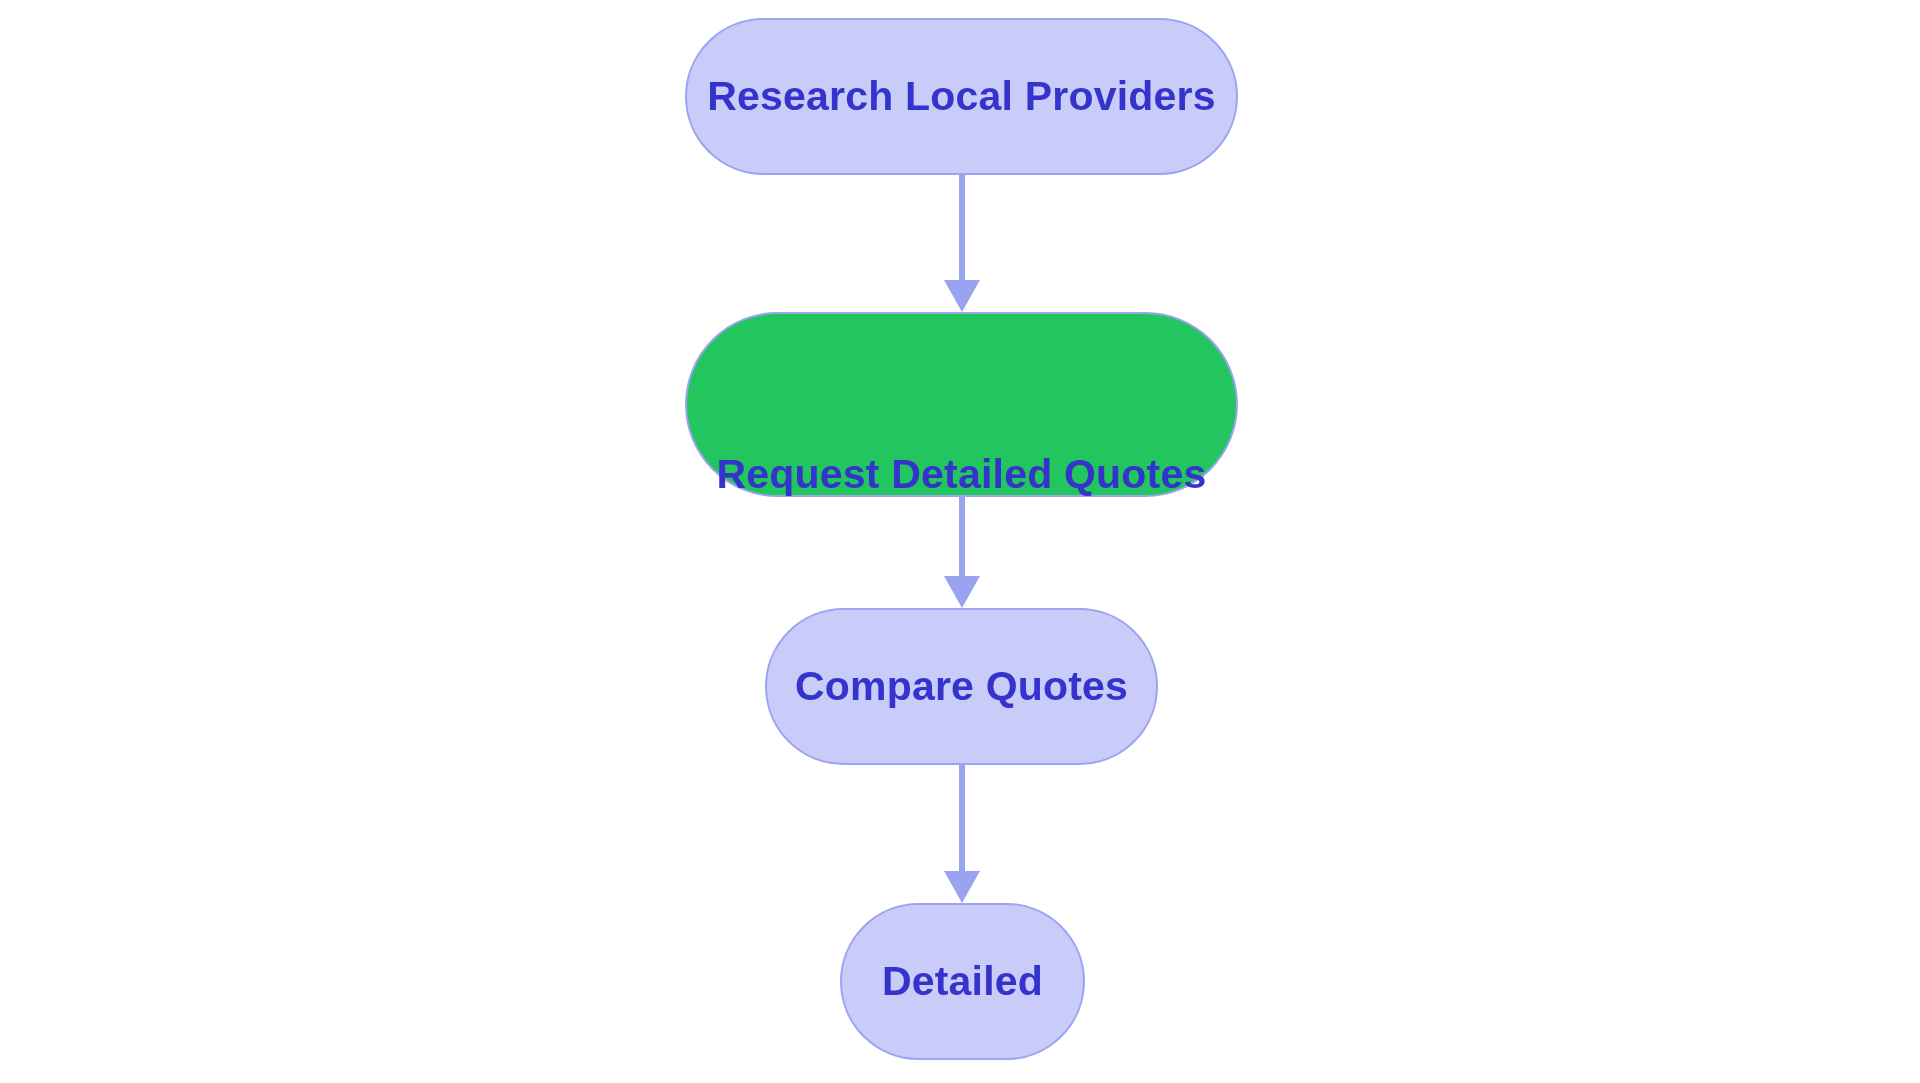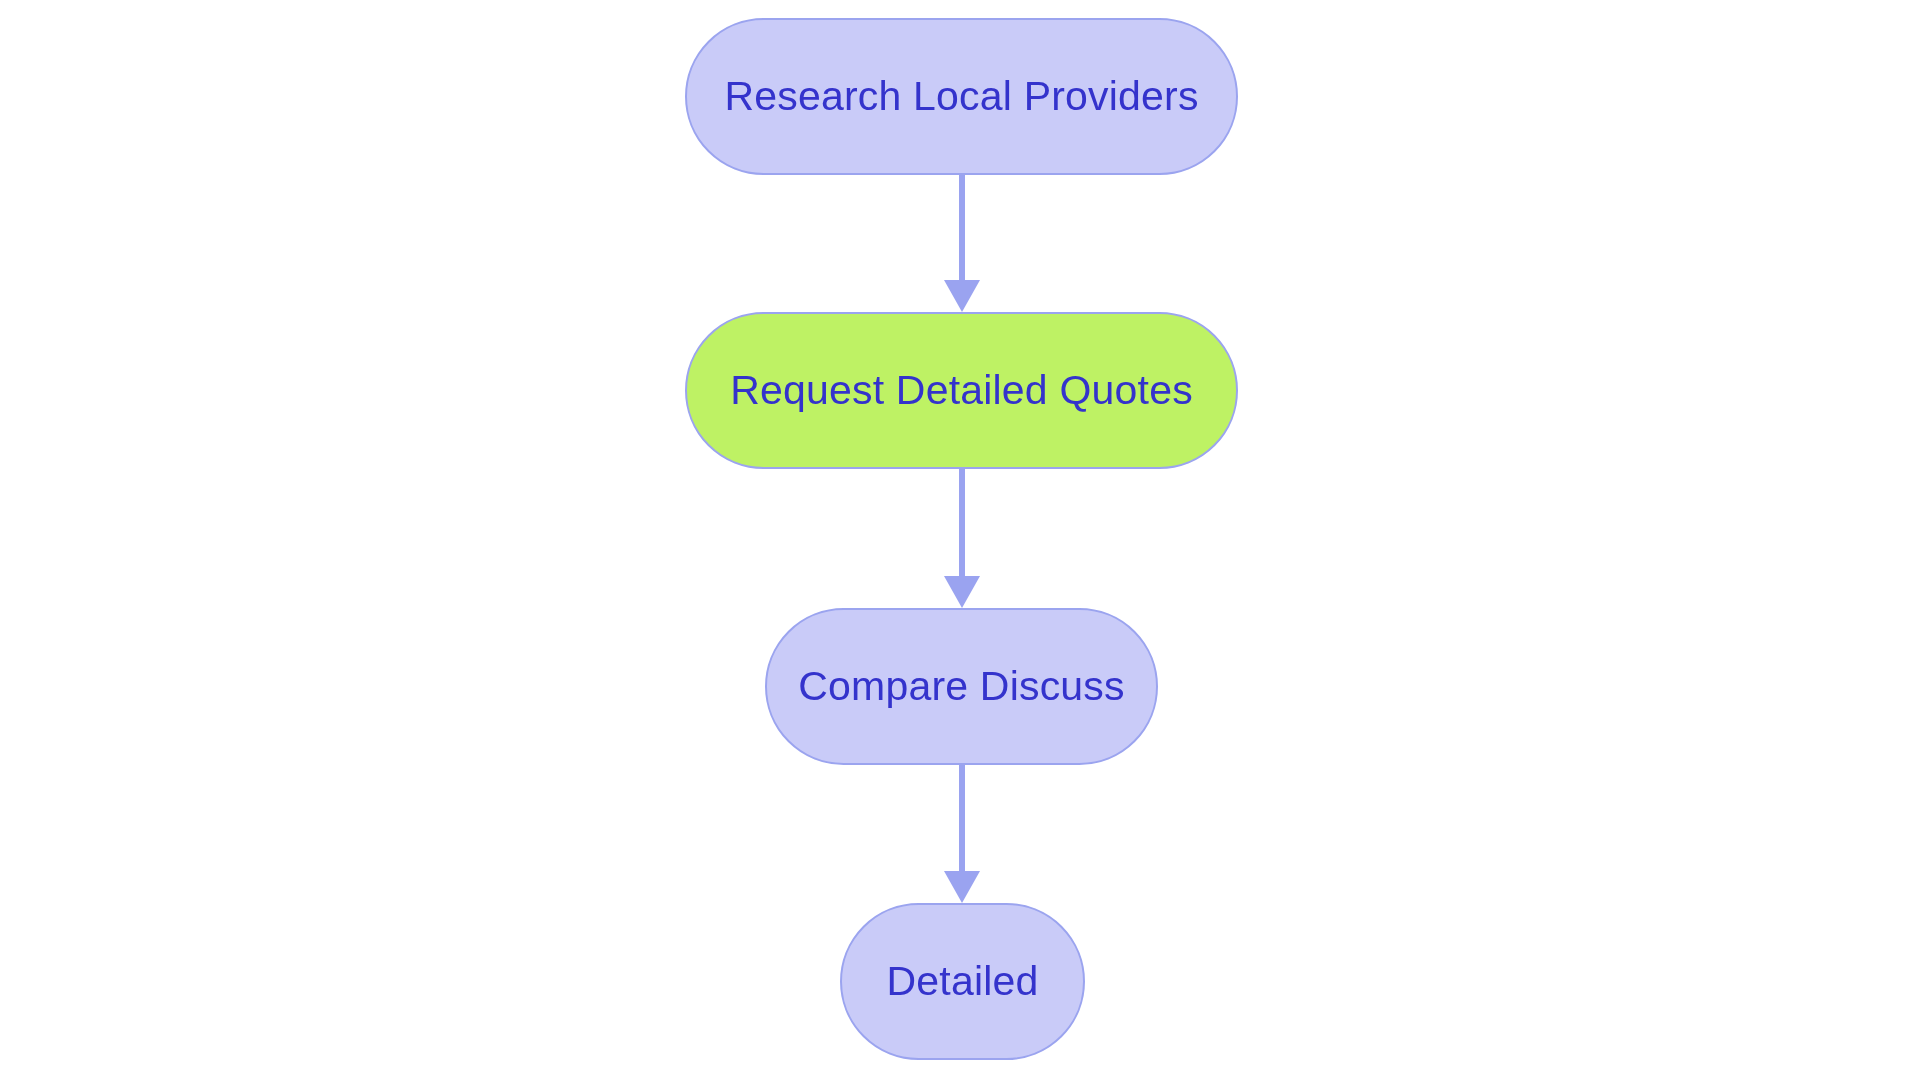--- a/index.html
+++ b/index.html
@@ -26,21 +26,21 @@
     position: absolute;
     box-sizing: border-box;
     display: flex;
     align-items: center;
     justify-content: center;
     background: #c9cbf8;
     border: 2px solid #9ba4ef;
     border-radius: 999px;
     color: #3433cc;
     font-family: "Liberation Sans", "DejaVu Sans", sans-serif;
-    font-weight: 400;
+    font-weight: 700;
     letter-spacing: 0.2px;
     white-space: nowrap;
     user-select: none;
   }
 
   .flow-node-label {
     display: block;
     line-height: 1;
   }
 
@@ -77,25 +77,25 @@
     <svg width="36" height="138" viewBox="0 0 36 138">
       <line class="edge-line" x1="18" y1="0" x2="18" y2="108" stroke="#9aa3f0" stroke-width="6"></line>
       <polygon class="edge-head" points="0,106 36,106 18,138" fill="#9aa3f0"></polygon>
     </svg>
   </div>
 
   <div class="flow-node" style="left: 685px; top: 18px; width: 553px; height: 157px; background: rgb(201, 203, 248); border-color: rgb(155, 164, 239); color: rgb(52, 51, 204); font-size: 41px;">
     <span class="flow-node-label">Research Local Providers</span>
   </div>
 
-  <div class="flow-node" style="left: 685px; top: 312px; width: 553px; height: 157px; background: #bef264; border-color: rgb(155, 164, 239); color: rgb(52, 51, 204); font-size: 41px;">
+  <div class="flow-node" style="left: 685px; top: 312px; width: 553px; height: 185px; background: #22c55e; border-color: rgb(155, 164, 239); color: rgb(52, 51, 204); font-size: 41px; align-items: flex-end;">
     <span class="flow-node-label">Request Detailed Quotes</span>
   </div>
 
   <div class="flow-node" style="left: 765px; top: 608px; width: 393px; height: 157px; background: rgb(201, 203, 248); border-color: rgb(155, 164, 239); color: rgb(52, 51, 204); font-size: 41px;">
-    <span class="flow-node-label">Compare Discuss</span>
+    <span class="flow-node-label">Compare Quotes</span>
   </div>
 
   <div class="flow-node" style="left: 840px; top: 903px; width: 245px; height: 157px; background: rgb(201, 203, 248); border-color: rgb(155, 164, 239); color: rgb(52, 51, 204); font-size: 41px;">
     <span class="flow-node-label">Detailed</span>
   </div>
 
 </div>
 
 </body></html>

